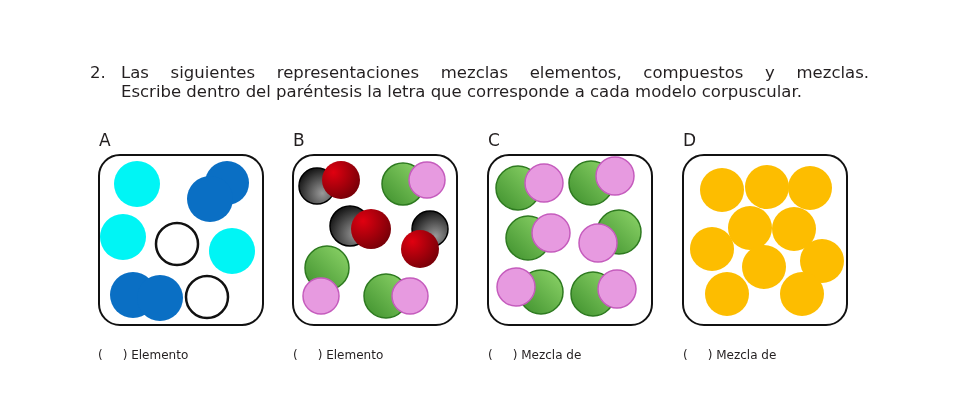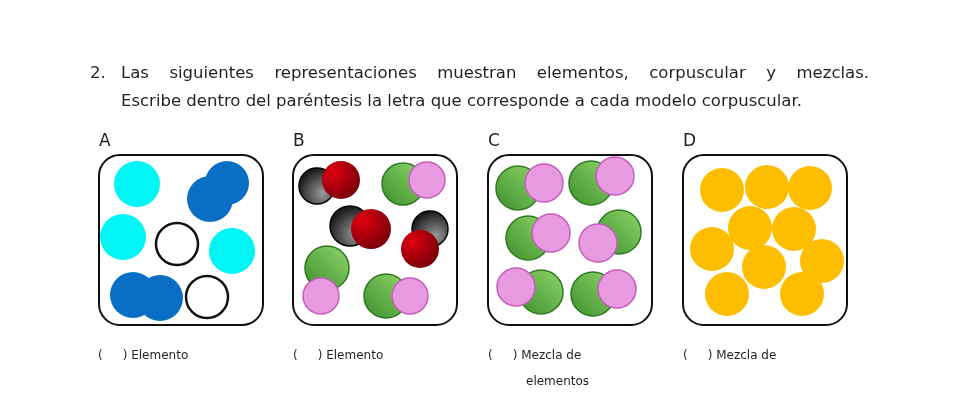--- a/index.html
+++ b/index.html
@@ -1,31 +1,31 @@
 <!DOCTYPE html>
 <html><head>
 <meta charset="utf-8">
 <style>
   html,body{margin:0;padding:0;background:#fff;}
   body{width:975px;height:405px;position:relative;overflow:hidden;font-family:"DejaVu Sans","Liberation Sans",sans-serif;color:#231f20;}
   .q-line{position:absolute;font-size:16.5px;white-space:nowrap;}
   #q-num{left:90px;top:63px;}
   #q-l1{left:121px;top:63px;width:748px;text-align:justify;text-align-last:justify;}
-  #q-l2{left:121px;top:91px;}
+  #q-l2{left:121px;top:82px;}
   .letter{position:absolute;font-size:17px;top:130px;}
   .box{position:absolute;top:154px;width:162px;height:168px;border:2px solid #111;border-radius:22px;background:#fff;overflow:hidden;}
   .box svg{position:absolute;left:0;top:0;}
   .opt{position:absolute;top:342px;font-size:12px;line-height:26px;}
   .opt .lbl2{display:block;}
 </style>
 </head>
 <body>
 
 <div class="q-line" id="q-num">2.</div>
-<div class="q-line" id="q-l1">Las siguientes representaciones muestran elementos, corpuscular y mezclas.</div>
+<div class="q-line" id="q-l1">Las siguientes representaciones mezclas elementos, compuestos y mezclas.</div>
 <div class="q-line" id="q-l2">Escribe dentro del paréntesis la letra que corresponde a cada modelo corpuscular.</div>
 
 <div class="letter" style="left:99px">A</div>
 <div class="letter" style="left:293px">B</div>
 <div class="letter" style="left:488px">C</div>
 <div class="letter" style="left:683px">D</div>
 
 <div class="box" style="left:98px">
   <svg width="162" height="168">
     <circle cx="37" cy="28" r="23" fill="#00f5f5"></circle>
@@ -115,19 +115,18 @@
 </div>
 
 <div class="opt" style="left:293px">
   <span>(</span><span style="display:inline-block;width:20px"></span><span>)</span>
   <span>Elemento</span>
 </div>
 
 <div class="opt" style="left:488px">
   <span>(</span><span style="display:inline-block;width:20px"></span><span>)</span>
   <span>Mezcla de</span>
-  <span class="lbl2" style="padding-left:38px">elementos</span>
 </div>
 
 <div class="opt" style="left:683px">
   <span>(</span><span style="display:inline-block;width:20px"></span><span>)</span>
   <span>Mezcla de</span>
 </div>
 
 </body></html>

